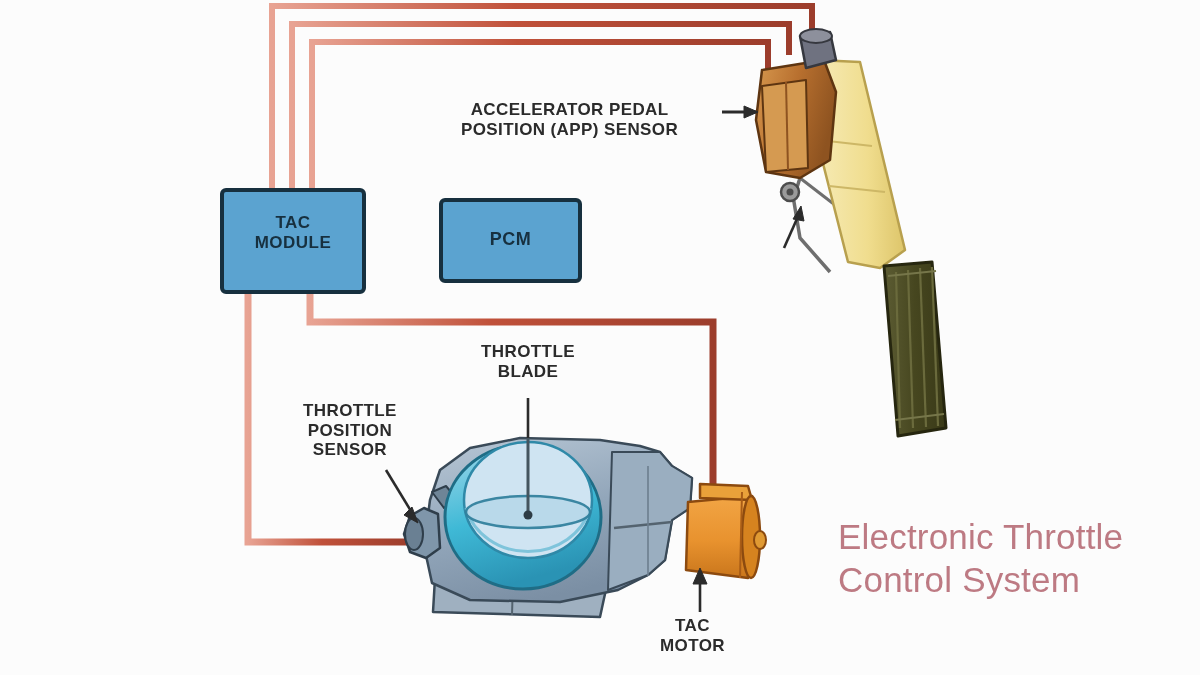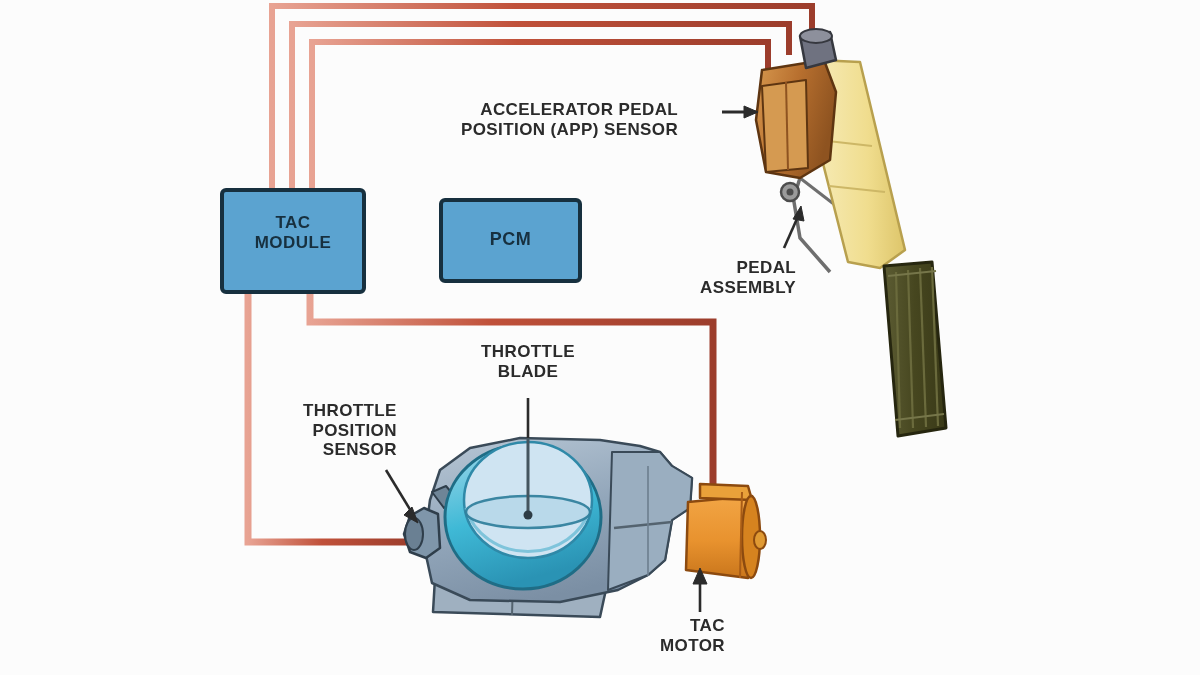--- a/index.html
+++ b/index.html
@@ -13,21 +13,21 @@
   #svg-root{position:absolute;left:0;top:0;width:1200px;height:675px;}
 
   .lbl{
     position:absolute;
     font-family:"Liberation Sans", sans-serif;
     font-weight:bold;
     color:#2b2b2b;
     letter-spacing:0.4px;
     line-height:1.16;
     white-space:pre;
-    text-align:right;
+    text-align:center;
   }
   .lbl.center{text-align:center;}
   .boxlabel{
     position:absolute;
     font-family:"Liberation Sans", sans-serif;
     font-weight:bold;
     color:#17303f;
     text-align:center;
     line-height:1.18;
     white-space:pre;
@@ -199,27 +199,26 @@
   </svg>
 
   <div class="boxlabel" style="left:222px;top:213px;width:142px;font-size:17px;">TAC
 MODULE</div>
 
   <div class="boxlabel" style="left:441px;top:229px;width:139px;font-size:18px;">PCM</div>
 
   <div class="lbl" style="left:461px;top:100px;font-size:17px;">ACCELERATOR PEDAL
 POSITION (APP) SENSOR</div>
 
-  <div class="lbl" style="left:700px;top:258px;font-size:17px;">PEDAL
-ASSEMBLY</div>
 
   <div class="lbl center" style="left:448px;top:342px;width:160px;font-size:17px;">THROTTLE
 BLADE</div>
 
   <div class="lbl" style="left:303px;top:401px;font-size:17px;">THROTTLE
 POSITION
 SENSOR</div>
 
   <div class="lbl" style="left:660px;top:616px;font-size:17px;">TAC
 MOTOR</div>
 
+  <div id="title">Electronic Throttle Control System</div>
 
 </div>
 
 </body></html>

